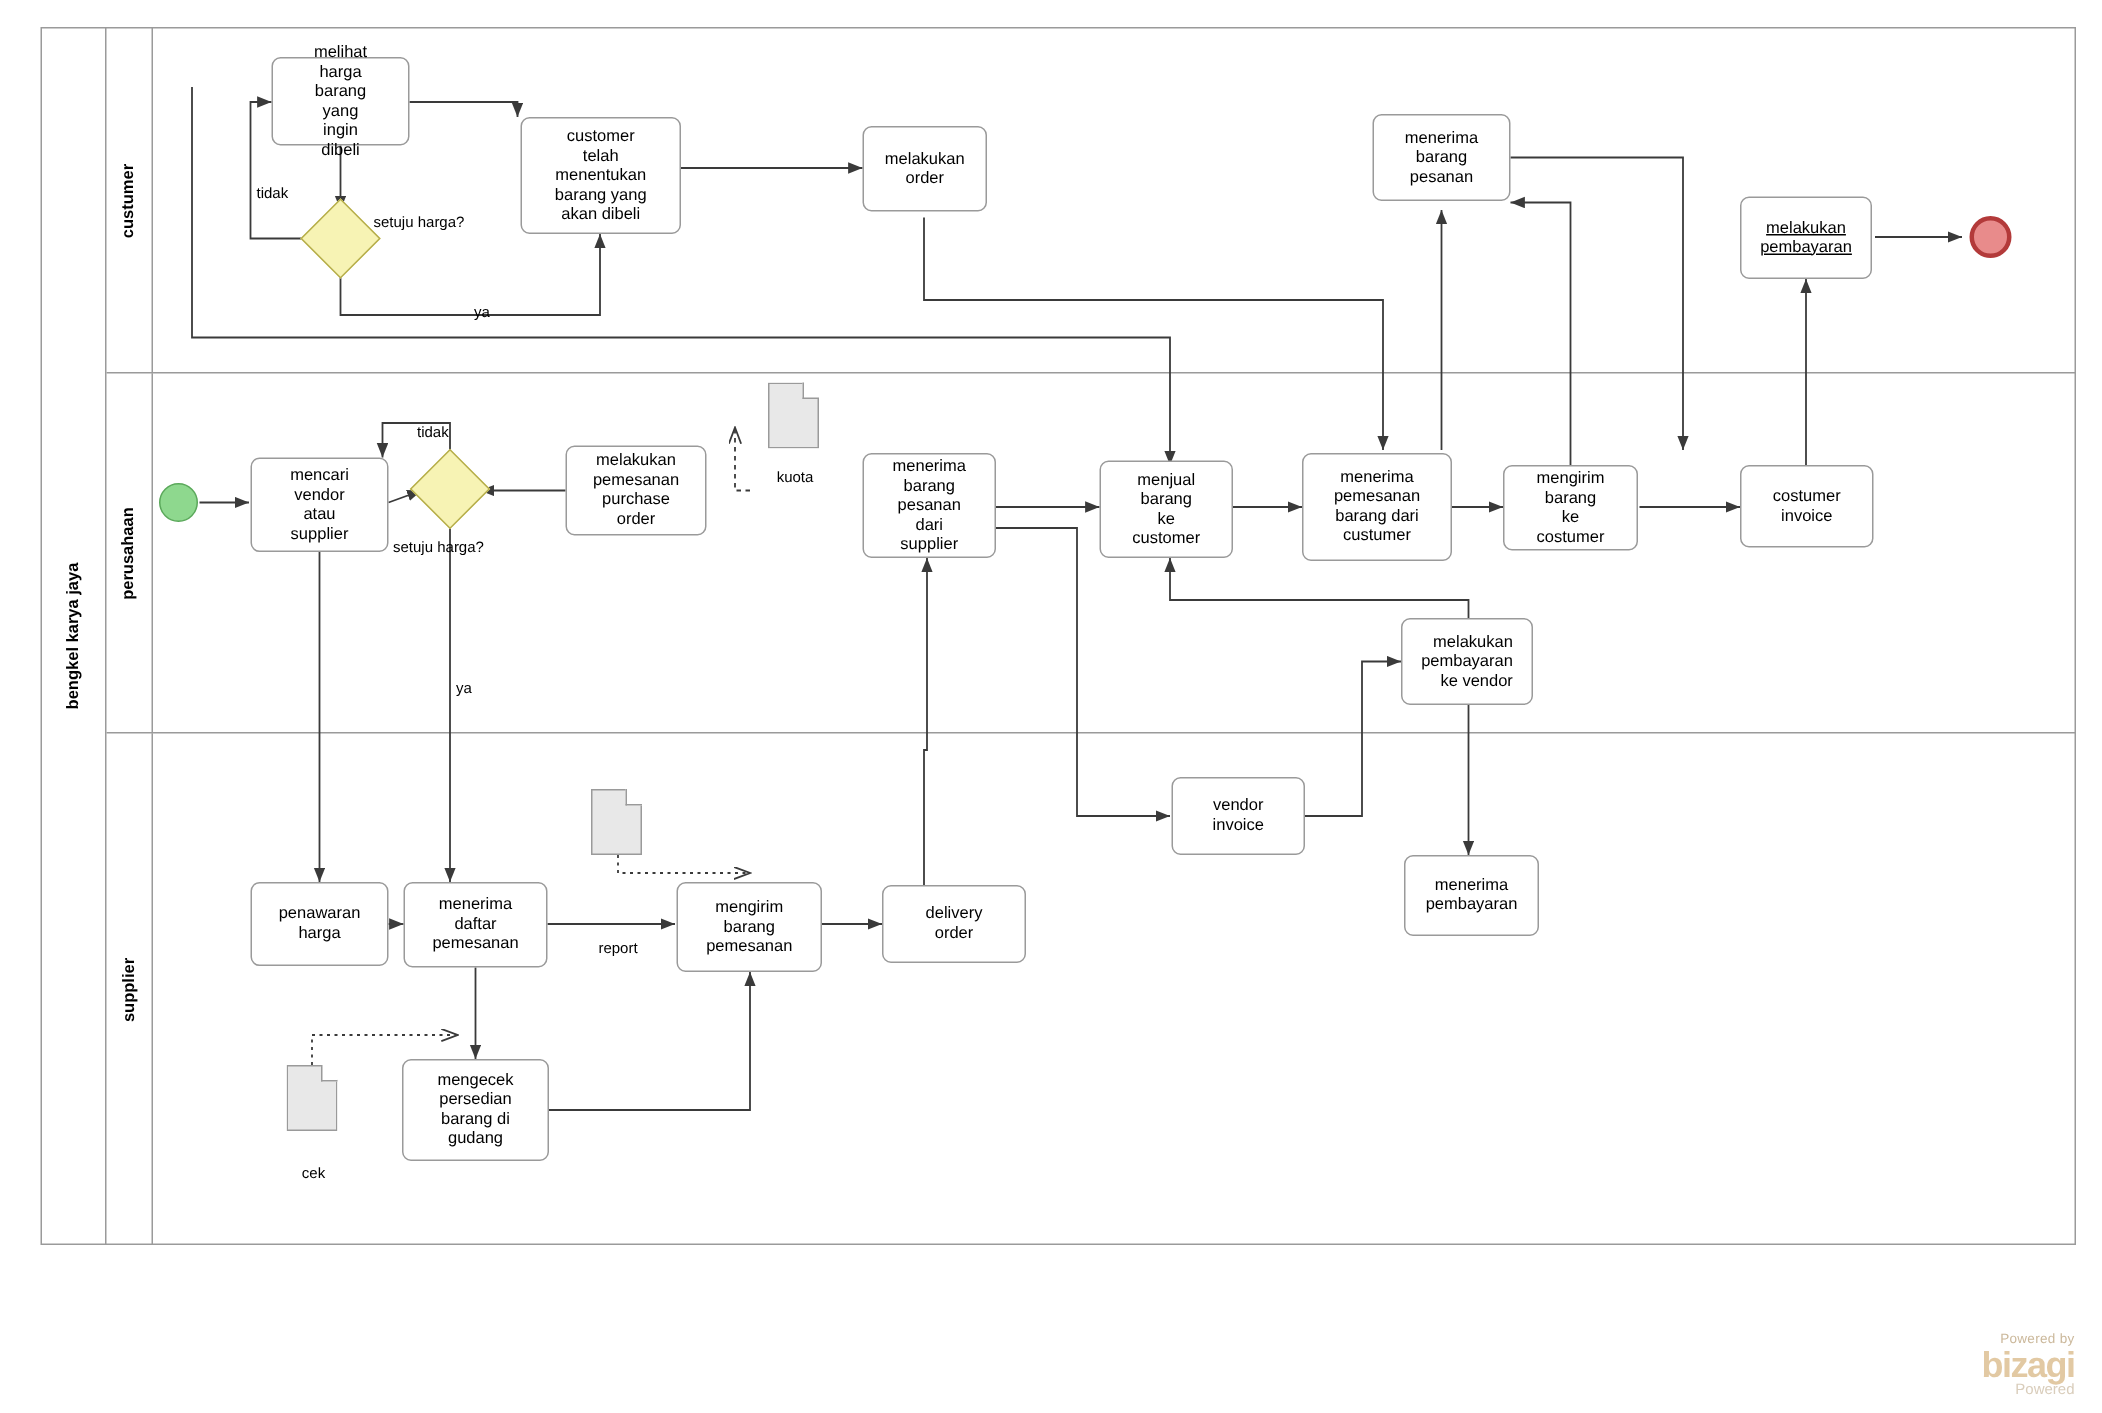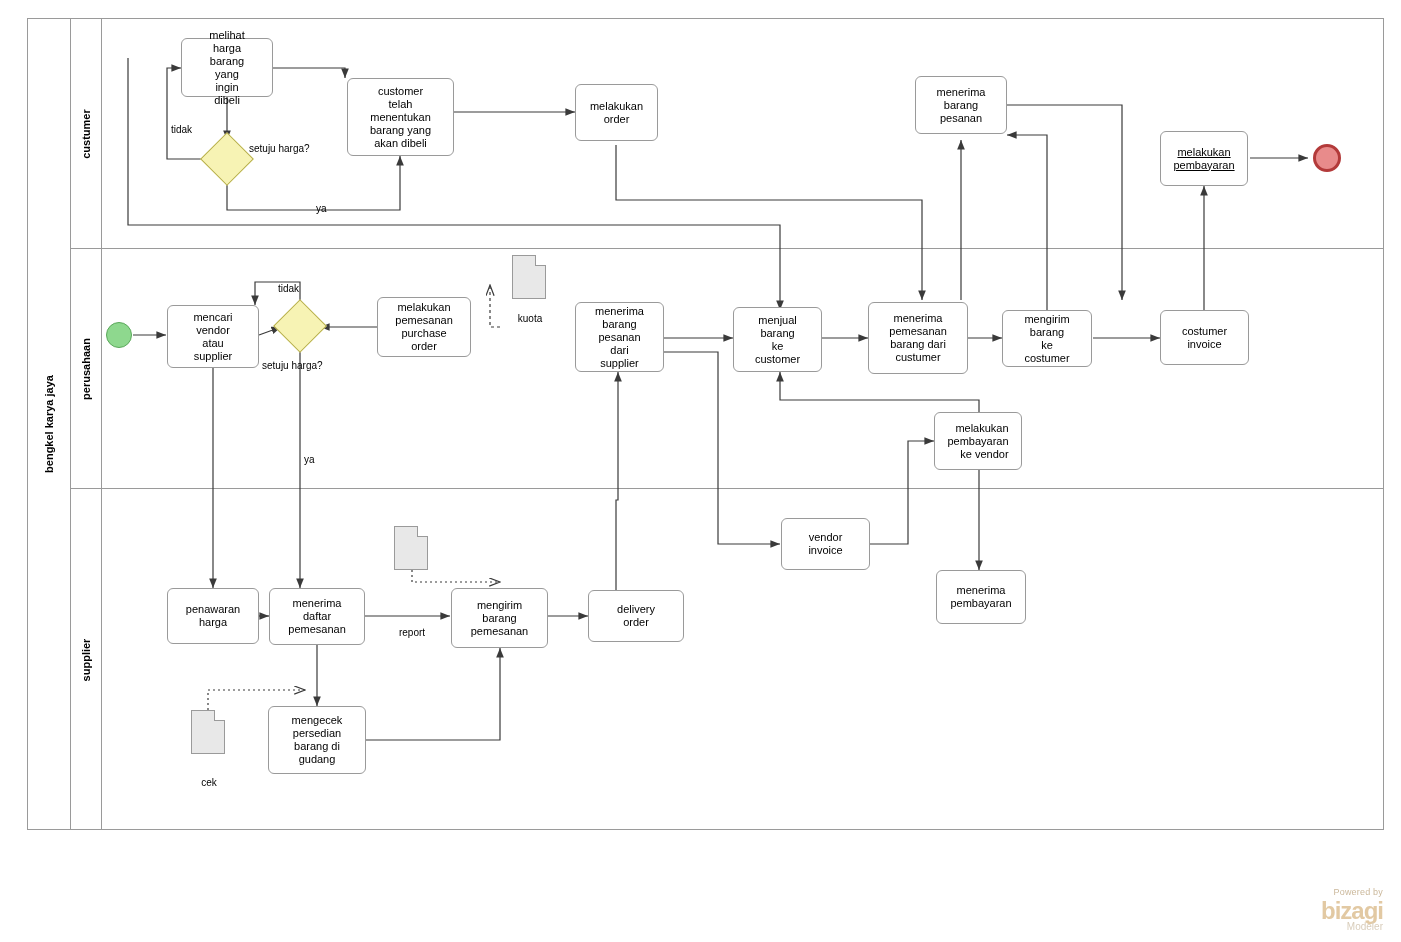--- a/index.html
+++ b/index.html
@@ -381,16 +381,16 @@
     <span>mengecek persedian barang di gudang</span>
   </div>
 
   <div class="doc" style="left:191px; top:710px;"></div>
   <div class="doc-fold" style="left:214px; top:710px;"></div>
   <div class="doc-label" style="left:187px; top:777px; width:44px;">cek</div>
 
   <div class="watermark">
     <div class="wm-powered">Powered by</div>
     <div class="wm-brand">bizagi</div>
-    <div class="wm-sub">Modeler</div>
+    <div class="wm-sub">Powered</div>
   </div>
 
 </div>
 
 </body></html>

